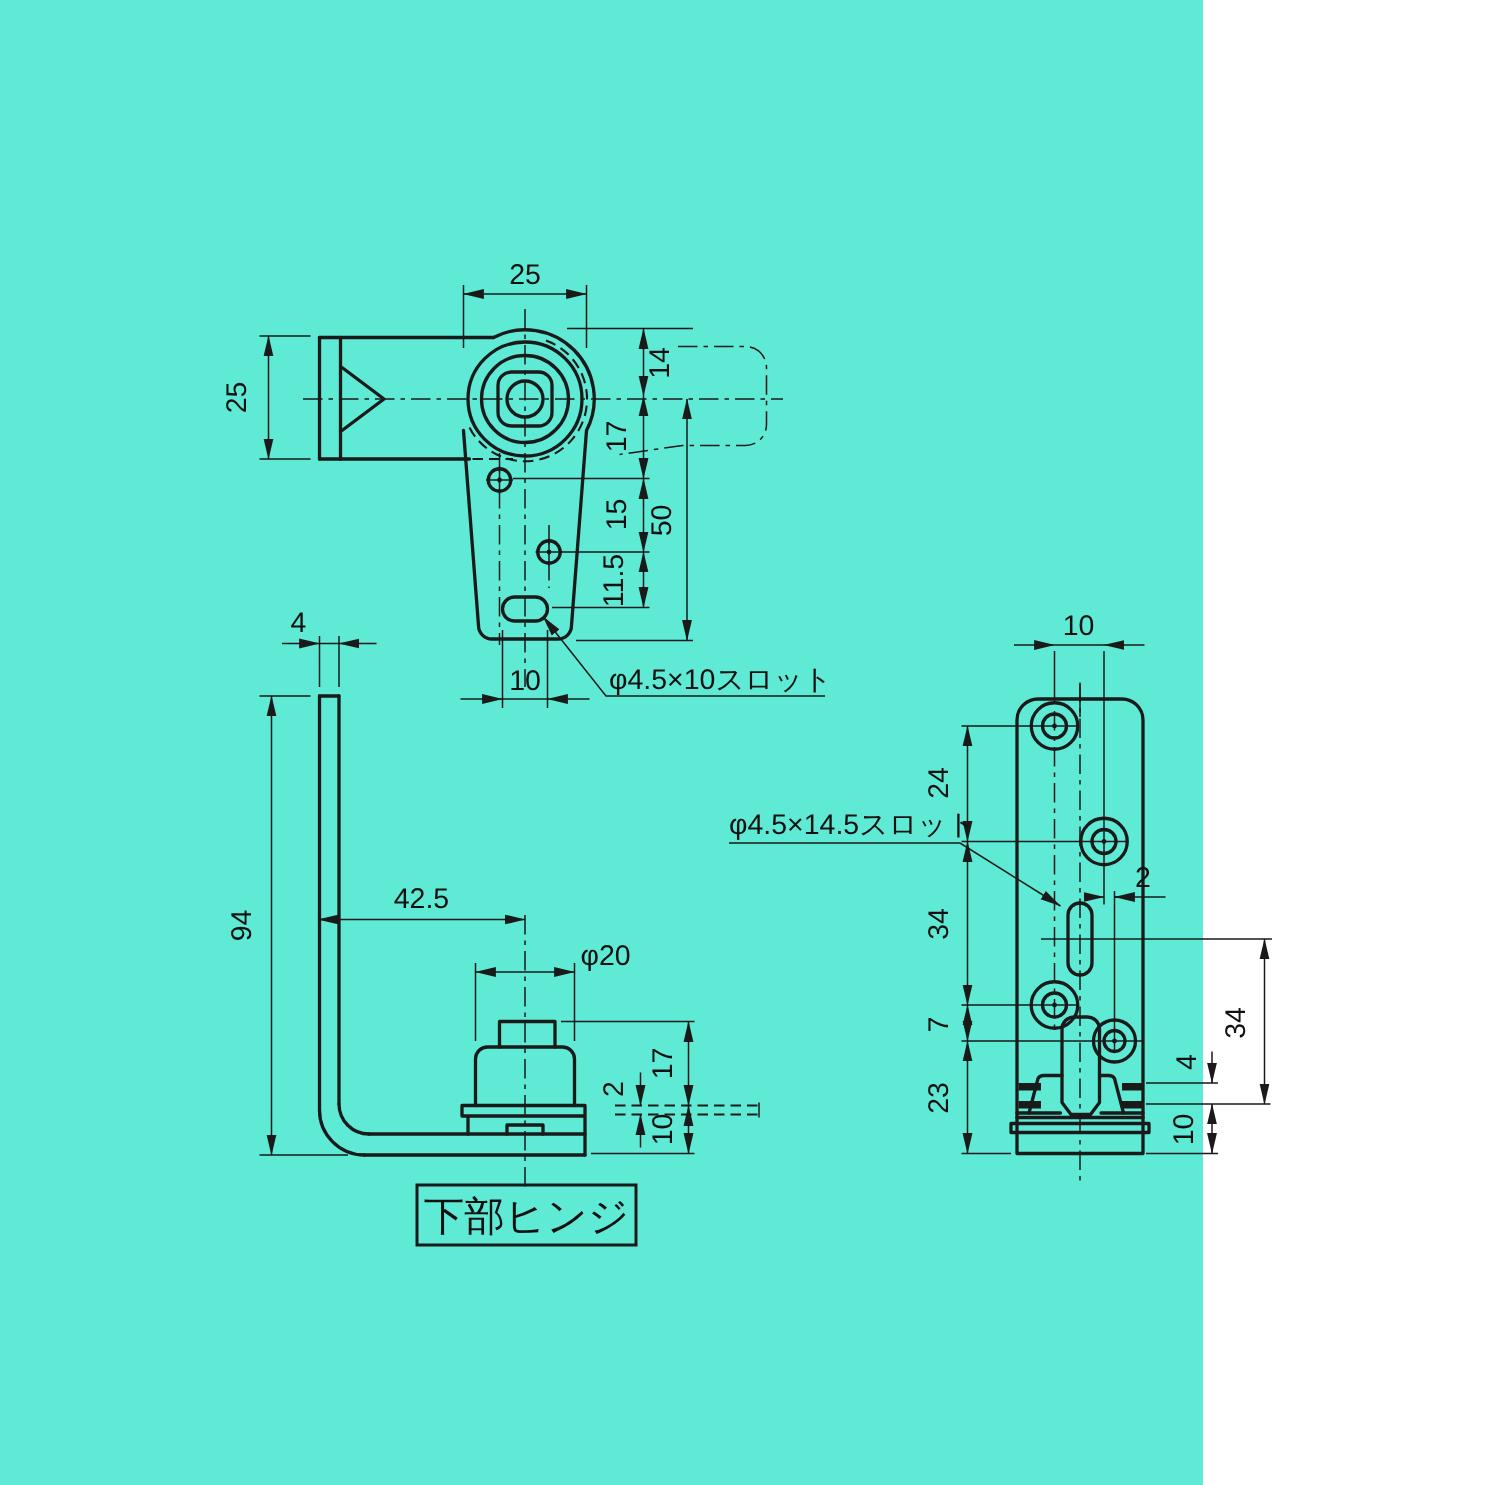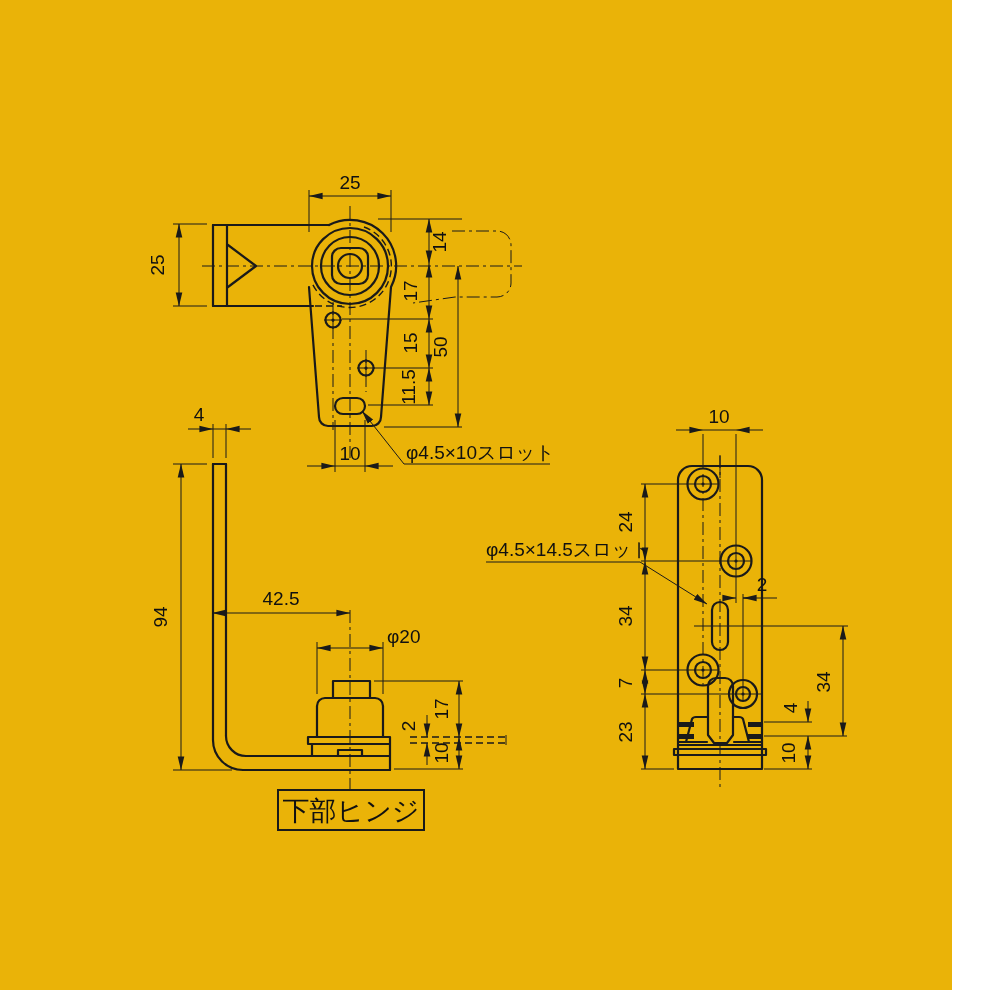--- a/index.html
+++ b/index.html
@@ -1,16 +1,16 @@
 <!DOCTYPE html>
 <html><head>
 <meta charset="utf-8">
 <style>
   html,body{margin:0;padding:0;background:#ffffff;}
-  .stage{width:952px;height:990px;background:#eab308;position:relative;}
+  .stage{width:802px;height:990px;background:#5eead4;position:relative;}
   svg{display:block;}
   .ol{stroke:#1a1a1a;stroke-width:2.2;fill:none;stroke-linecap:round;stroke-linejoin:round;}
   .tl{stroke:#1a1a1a;stroke-width:1;fill:none;}
   .cl{stroke:#1a1a1a;stroke-width:1;fill:none;stroke-dasharray:13 4 3 4;}
   .hl{stroke:#1a1a1a;stroke-width:1.4;fill:none;stroke-dasharray:7 4;}
   .blk{fill:#1a1a1a;stroke:none;}
   .dot{fill:#1a1a1a;stroke:none;}
   .dimtxt{font-family:"Liberation Sans",sans-serif;font-size:19px;fill:#111;}
   .notetxt{font-family:"Liberation Sans",sans-serif;font-size:19px;fill:#111;}
   .titletxt{font-family:"Liberation Sans",sans-serif;font-size:27px;fill:#111;}

